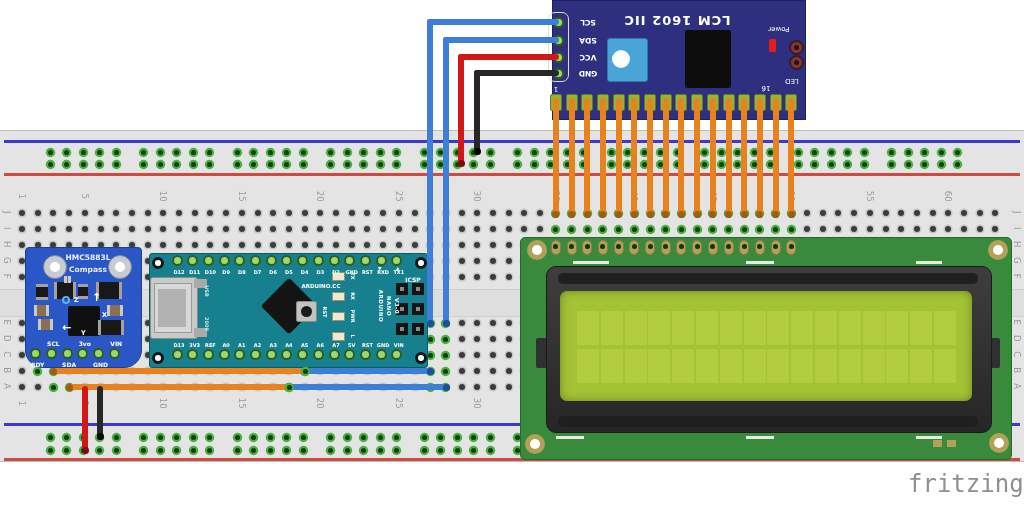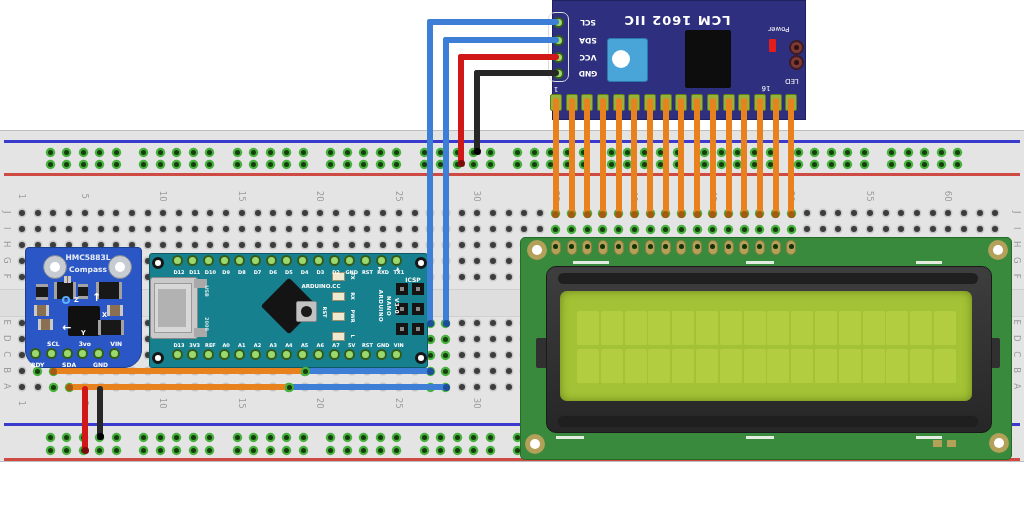--- a/index.html
+++ b/index.html
@@ -102,20 +102,21 @@
   <div style="left:947px;top:440px;width:9px;height:7px;background:#b3a059;z-index:11;"></div>
   <div class="mnthole" style="left:527px;top:240px;width:20px;height:20px;background:#b3a059;z-index:12;"></div>
   <div class="mnthole" style="left:532px;top:245px;width:10px;height:10px;background:#fff;z-index:13;"></div>
   <div class="mnthole" style="left:988px;top:240px;width:20px;height:20px;background:#b3a059;z-index:12;"></div>
   <div class="mnthole" style="left:993px;top:245px;width:10px;height:10px;background:#fff;z-index:13;"></div>
   <div class="mnthole" style="left:525px;top:434px;width:20px;height:20px;background:#b3a059;z-index:12;"></div>
   <div class="mnthole" style="left:530px;top:439px;width:10px;height:10px;background:#fff;z-index:13;"></div>
   <div class="mnthole" style="left:989px;top:433px;width:20px;height:20px;background:#b3a059;z-index:12;"></div>
   <div class="mnthole" style="left:994px;top:438px;width:10px;height:10px;background:#fff;z-index:13;"></div>
 
+  <div style="left:908px;top:472px;width:108px;font-family:'DejaVu Sans Mono',monospace;font-size:24px;color:#8f8f8f;text-align:right;z-index:5;">fritzing</div>
 <div class="gh" style="left: 47.5px; top: 149.5px;"></div>
     <div class="gh" style="left: 64px; top: 149.5px;"></div>
     <div class="gh" style="left: 80.5px; top: 149.5px;"></div>
     <div class="gh" style="left: 97px; top: 149.5px;"></div>
     <div class="gh" style="left: 113.5px; top: 149.5px;"></div>
     <div class="gh" style="left: 141px; top: 149.5px;"></div>
     <div class="gh" style="left: 157.5px; top: 149.5px;"></div>
     <div class="gh" style="left: 174px; top: 149.5px;"></div>
     <div class="gh" style="left: 190.5px; top: 149.5px;"></div>
     <div class="gh" style="left: 207px; top: 149.5px;"></div>

